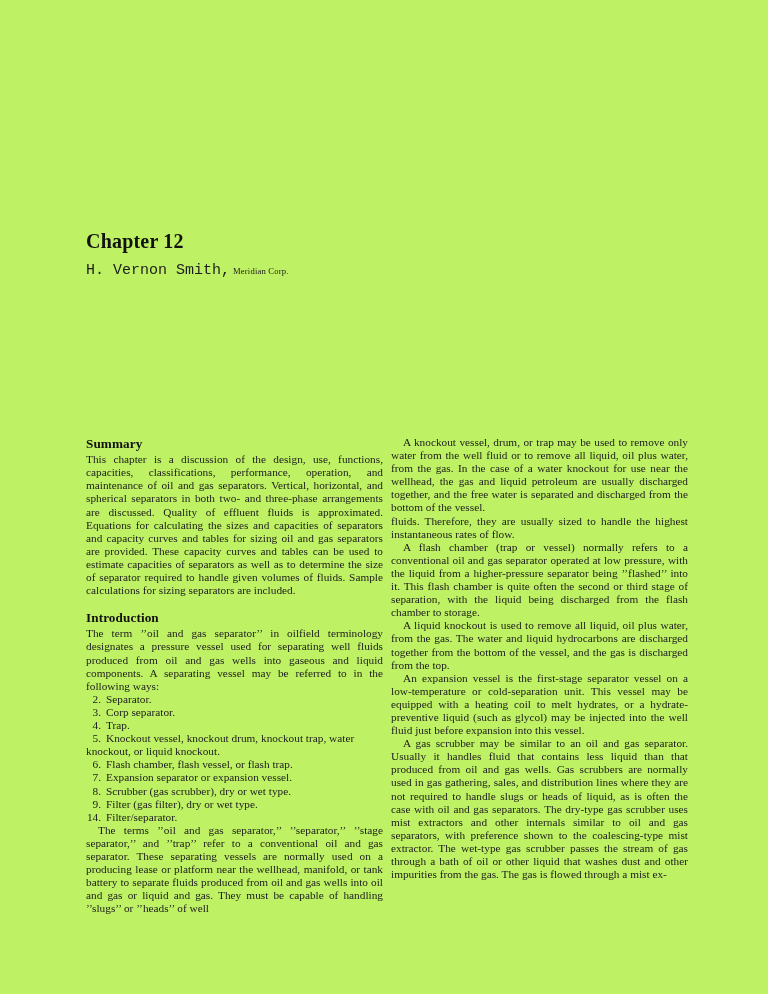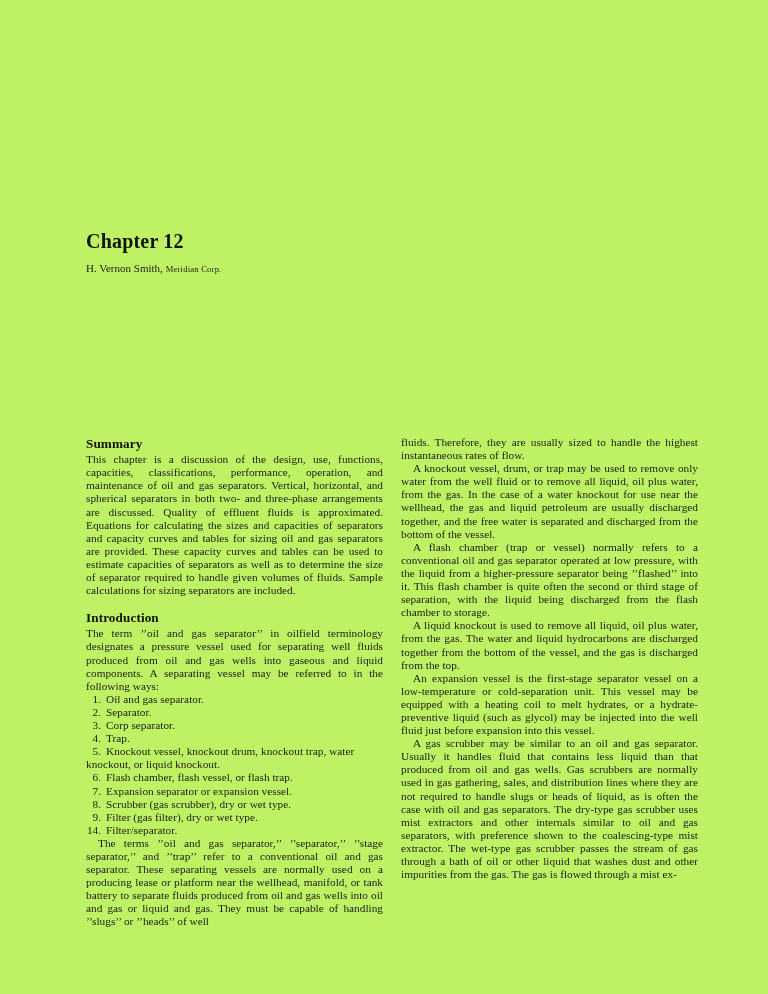--- a/index.html
+++ b/index.html
@@ -42,36 +42,37 @@
     margin: 0;
   }
   .byline {
     margin-top: 10px;
     font-size: 11.5px;
     color: #1d1d1d;
     line-height: 1.2;
     white-space: nowrap;
   }
   .byline .author {
-    font-size: 11px;
+    font-size: 15px;
+    font-family: Liberation Mono, monospace;
   }
   .byline .affil {
     font-size: 8.6px;
     letter-spacing: 0.2px;
   }
 
   
   .columns {
     position: absolute;
     left: 86px;
     top: 436px;
     width: 602px;
     height: 530px;
     display: flex;
-    gap: 10px;
+    gap: 0;
   }
   .col {
     width: 297px;
     flex: 0 0 297px;
   }
   .col.right {
     margin-left: 8px;
   }
 
   h2.section-head {
@@ -151,23 +152,20 @@
       <h2 class="section-head">Summary</h2>
 
       <p class="body cont">This chapter is a discussion of the design, use, functions, capacities, classifications, performance, operation, and maintenance of oil and gas separators. Vertical, horizontal, and spherical separators in both two- and three-phase arrangements are discussed. Quality of effluent fluids is approximated. Equations for calculating the sizes and capacities of separators and capacity curves and tables for sizing oil and gas separators are provided. These capacity curves and tables can be used to estimate capacities of separators as well as to determine the size of separator required to handle given volumes of fluids. Sample calculations for sizing separators are included.</p>
 
       <h2 class="section-head spaced">Introduction</h2>
 
       <p class="body cont">The term ’’oil and gas separator’’ in oilfield terminology designates a pressure vessel used for separating well fluids produced from oil and gas wells into gaseous and liquid components. A separating vessel may be referred to in the following ways:</p>
 
       <ol class="ways">
         <li>
-          <span class="num">1.</span><span>Oil and gas separator.</span>
-        </li>
-        <li>
           <span class="num">2.</span><span>Separator.</span>
         </li>
         <li>
           <span class="num">3.</span><span>Corp separator.</span>
         </li>
         <li>
           <span class="num">4.</span><span>Trap.</span>
         </li>
         <li class="item-5">
           <span class="num">5.</span><span>Knockout vessel, knockout drum, knockout trap, water knockout, or liquid knockout.</span>
@@ -188,24 +186,24 @@
           <span class="num">14.</span><span>Filter/separator.</span>
         </li>
       </ol>
 
       <p class="body indent">The terms ’’oil and gas separator,’’ ’’separator,’’ ’’stage separator,’’ and ’’trap’’ refer to a conventional oil and gas separator. These separating vessels are normally used on a producing lease or platform near the wellhead, manifold, or tank battery to separate fluids produced from oil and gas wells into oil and gas or liquid and gas. They must be capable of handling ’’slugs’’ or ’’heads’’ of well</p>
 
     </div>
 
     <div class="col right">
 
+      <p class="body indent">A knockout vessel, drum, or trap may be used to remove only water from the well fluid or to remove all liquid, oil plus water, from the gas. In the case of a water knockout for use near the wellhead, the gas and liquid petroleum are usually discharged together, and the free water is separated and discharged from the bottom of the vessel.</p>
+
       <p class="body cont">fluids. Therefore, they are usually sized to handle the highest instantaneous rates of flow.</p>
 
-      <p class="body indent">A knockout vessel, drum, or trap may be used to remove only water from the well fluid or to remove all liquid, oil plus water, from the gas. In the case of a water knockout for use near the wellhead, the gas and liquid petroleum are usually discharged together, and the free water is separated and discharged from the bottom of the vessel.</p>
-
       <p class="body indent">A flash chamber (trap or vessel) normally refers to a conventional oil and gas separator operated at low pressure, with the liquid from a higher-pressure separator being ’’flashed’’ into it. This flash chamber is quite often the second or third stage of separation, with the liquid being discharged from the flash chamber to storage.</p>
 
       <p class="body indent">A liquid knockout is used to remove all liquid, oil plus water, from the gas. The water and liquid hydrocarbons are discharged together from the bottom of the vessel, and the gas is discharged from the top.</p>
 
       <p class="body indent">An expansion vessel is the first-stage separator vessel on a low-temperature or cold-separation unit. This vessel may be equipped with a heating coil to melt hydrates, or a hydrate-preventive liquid (such as glycol) may be injected into the well fluid just before expansion into this vessel.</p>
 
       <p class="body indent">A gas scrubber may be similar to an oil and gas separator. Usually it handles fluid that contains less liquid than that produced from oil and gas wells. Gas scrubbers are normally used in gas gathering, sales, and distribution lines where they are not required to handle slugs or heads of liquid, as is often the case with oil and gas separators. The dry-type gas scrubber uses mist extractors and other internals similar to oil and gas separators, with preference shown to the coalescing-type mist extractor. The wet-type gas scrubber passes the stream of gas through a bath of oil or other liquid that washes dust and other impurities from the gas. The gas is flowed through a mist ex-</p>
 
     </div>
 

